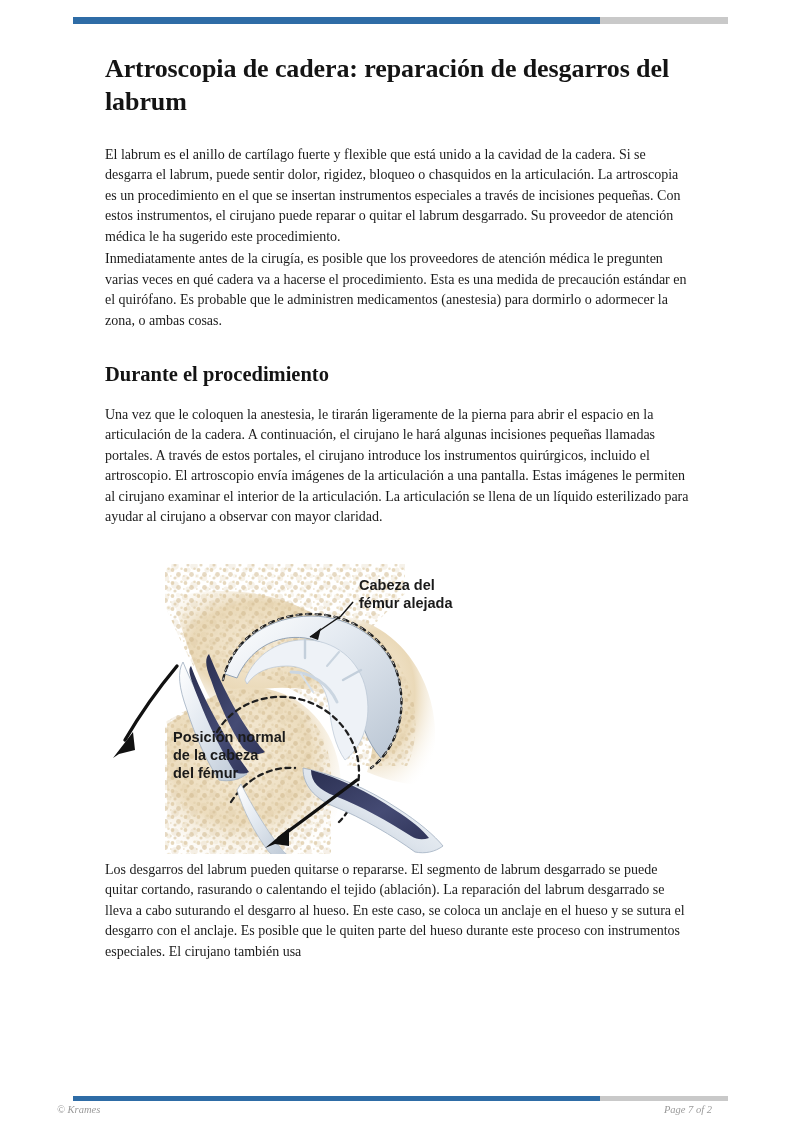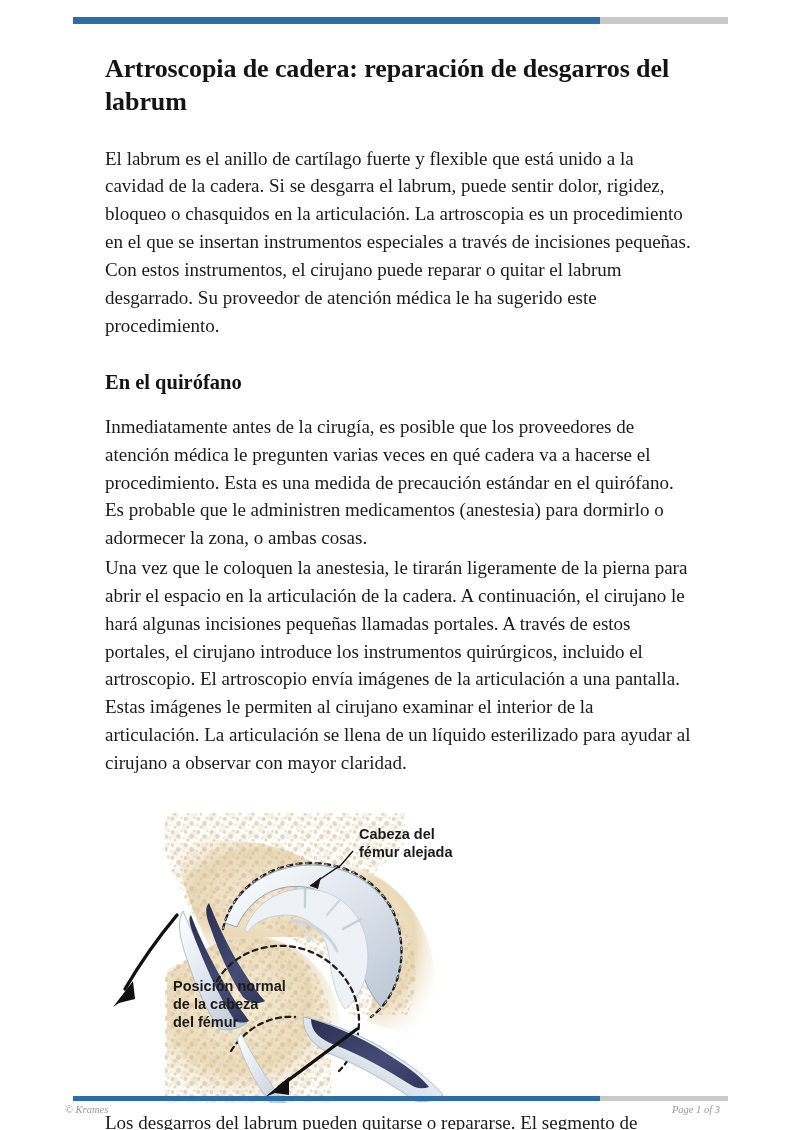--- a/index.html
+++ b/index.html
@@ -55,21 +55,21 @@
   h2.section-head {
     font-family: "Liberation Serif", "DejaVu Serif", serif;
     font-size: 20.5px;
     font-weight: bold;
     line-height: 1.25;
     margin: 31px 0 17px 0;
     color: #141414;
   }
 
   p.body-par {
-    font-size: 19px;
+    font-size: 14px;
     line-height: 1.465;
     margin: 0 0 2px 0;
     text-align: left;
     color: #1b1b1b;
   }
 
   
   .figure-wrap {
     position: relative;
     width: 586px;
@@ -94,21 +94,21 @@
   .footer-rule-fill {
     position: absolute;
     left: 0;
     top: 0;
     height: 5px;
     width: 80.5%;
     background: #2e6ca6;
   }
   .footer-row {
     position: absolute;
-    left: 65px;
+    left: 57px;
     top: 1104px;
     width: 655px;
     display: flex;
     justify-content: space-between;
     align-items: center;
     font-family: "Liberation Serif", "DejaVu Serif", serif;
     font-style: italic;
     font-size: 10.5px;
     color: #9a9a9a;
   }
@@ -119,23 +119,23 @@
 <div class="top-rule">
   <div class="top-rule-fill"></div>
 </div>
 
 <div class="page">
 
   <h1 class="doc-title">Artroscopia de cadera: reparación de desgarros del labrum</h1>
 
   <p class="body-par">El labrum es el anillo de cartílago fuerte y flexible que está unido a la cavidad de la cadera. Si se desgarra el labrum, puede sentir dolor, rigidez, bloqueo o chasquidos en la articulación. La artroscopia es un procedimiento en el que se insertan instrumentos especiales a través de incisiones pequeñas. Con estos instrumentos, el cirujano puede reparar o quitar el labrum desgarrado. Su proveedor de atención médica le ha sugerido este procedimiento.</p>
 
-  <h2 class="section-head">En el quirófano</h2>
   <p class="body-par">Inmediatamente antes de la cirugía, es posible que los proveedores de atención médica le pregunten varias veces en qué cadera va a hacerse el procedimiento. Esta es una medida de precaución estándar en el quirófano. Es probable que le administren medicamentos (anestesia) para dormirlo o adormecer la zona, o ambas cosas.</p>
 
+  <h2 class="section-head">Durante el procedimiento</h2>
   <p class="body-par">Una vez que le coloquen la anestesia, le tirarán ligeramente de la pierna para abrir el espacio en la articulación de la cadera. A continuación, el cirujano le hará algunas incisiones pequeñas llamadas portales. A través de estos portales, el cirujano introduce los instrumentos quirúrgicos, incluido el artroscopio. El artroscopio envía imágenes de la articulación a una pantalla. Estas imágenes le permiten al cirujano examinar el interior de la articulación. La articulación se llena de un líquido esterilizado para ayudar al cirujano a observar con mayor claridad.</p>
 
   <div class="figure-wrap">
     <svg width="586" height="300" viewBox="0 0 586 300" xmlns="http://www.w3.org/2000/svg">
       <defs>
         <radialGradient id="boneGradTop" cx="45%" cy="45%" r="65%">
           <stop offset="0%" stop-color="#f6ecd9"></stop>
           <stop offset="55%" stop-color="#ead9b8"></stop>
           <stop offset="100%" stop-color="#ffffff" stop-opacity="0.15"></stop>
         </radialGradient>
@@ -355,14 +355,14 @@
 
   <p class="body-par">Los desgarros del labrum pueden quitarse o repararse. El segmento de labrum desgarrado se puede quitar cortando, rasurando o calentando el tejido (ablación). La reparación del labrum desgarrado se lleva a cabo suturando el desgarro al hueso. En este caso, se coloca un anclaje en el hueso y se sutura el desgarro con el anclaje. Es posible que le quiten parte del hueso durante este proceso con instrumentos especiales. El cirujano también usa</p>
 
 </div>
 
 <div class="footer-rule">
   <div class="footer-rule-fill"></div>
 </div>
 <div class="footer-row">
   <span>© Krames</span>
-  <span>Page 1 of 3</span>
+  <span>Page 7 of 2</span>
 </div>
 
 </body></html>

